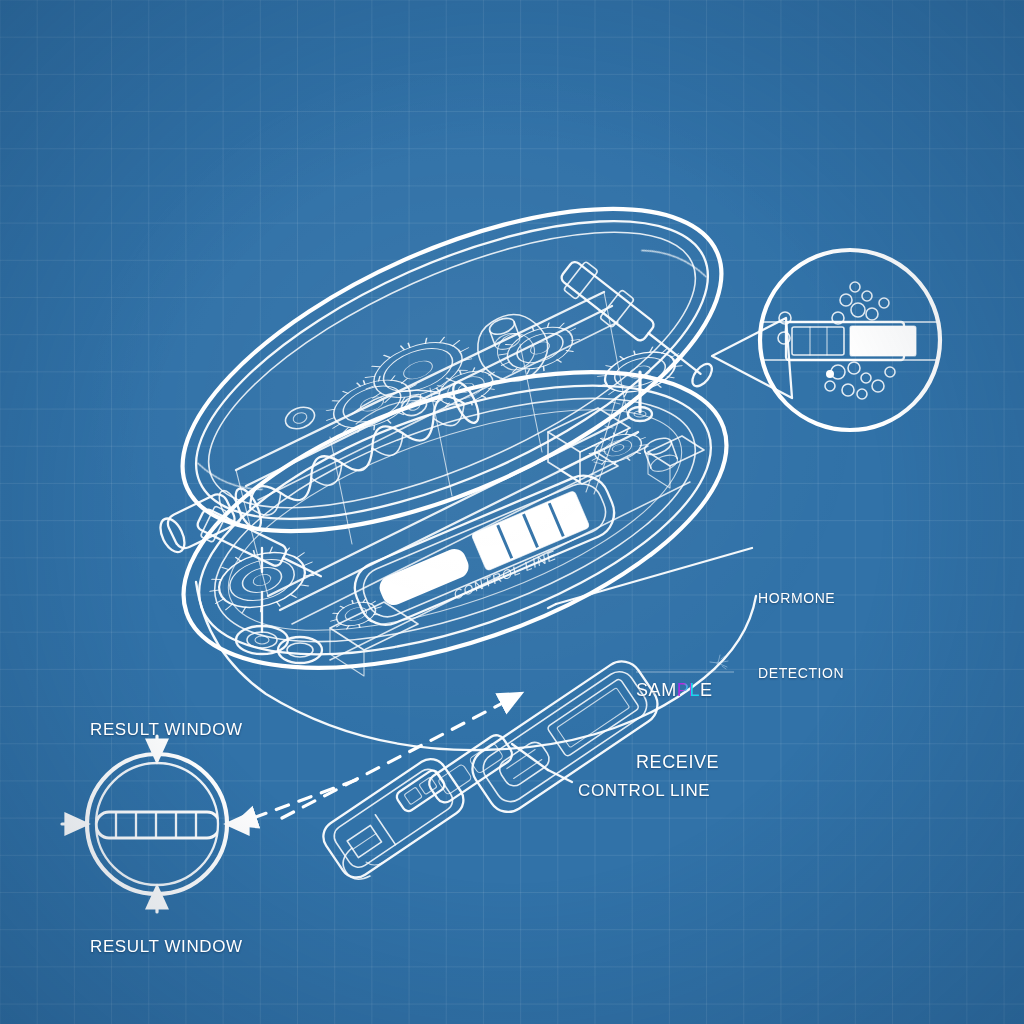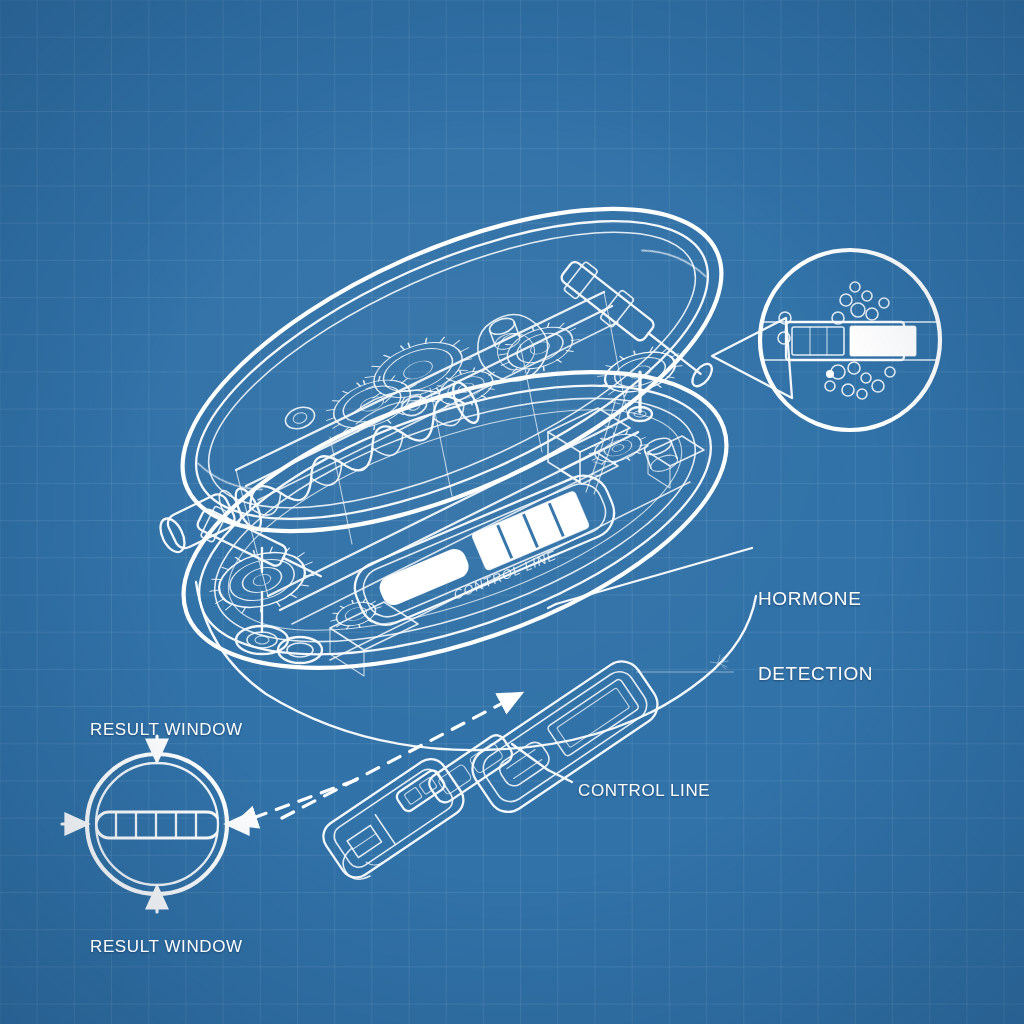--- a/index.html
+++ b/index.html
@@ -37,21 +37,21 @@
     inset: 0;
   }
   .lbl {
     position: absolute;
     color: #ffffff;
     font-family: "Liberation Sans", sans-serif;
     letter-spacing: 0.6px;
     white-space: pre;
     text-shadow: 0 1px 2px rgba(12,42,74,0.55);
   }
-  .lbl-lg { font-size: 19px; line-height: 25px; }
+  .lbl-lg { font-size: 14px; line-height: 25px; }
   .lbl-md { font-size: 17px; line-height: 23px; margin-top: 7px; }
 
   #lbl-hormone { left: 758px; top: 536px; }
   #lbl-control { left: 578px; top: 772px; }
   #lbl-result-top { left: 90px; top: 711px; }
   #lbl-result-bottom { left: 90px; top: 928px; }
 
   
   #lbl-sample { left: 636px; top: 630px; font-size: 18px; line-height: 24px; }
   #lbl-sample .g1 {
@@ -426,20 +426,24 @@
     <div>HORMONE</div>
     <div>DETECTION</div>
   </div>
 
   <div class="lbl lbl-md" id="lbl-control">CONTROL LINE</div>
 
   <div class="lbl lbl-md" id="lbl-result-top">RESULT WINDOW</div>
 
   <div class="lbl lbl-md" id="lbl-result-bottom">RESULT WINDOW</div>
 
+  <div class="lbl" id="lbl-sample">
+    <div><span>SAM</span><span class="g1">P</span><span class="g2">L</span><span>E</span></div>
+    <div>RECEIVE</div>
+  </div>
   <div id="sample-underline"></div>
 
   <svg id="glitch-mark" viewBox="0 0 34 26" xmlns="http://www.w3.org/2000/svg">
     <g stroke="#dcefff" stroke-width="1" fill="none" stroke-linecap="round">
       <path d="M14 13 L24 11 M14 13 L23 17 M14 13 L16 5 M14 13 L11 20 M14 13 L6 12 M17 9 L21 6 M18 16 L22 19"></path>
     </g>
     <circle cx="14" cy="13" r="1.6" fill="#eaf5ff"></circle>
   </svg>
 
 </div>

